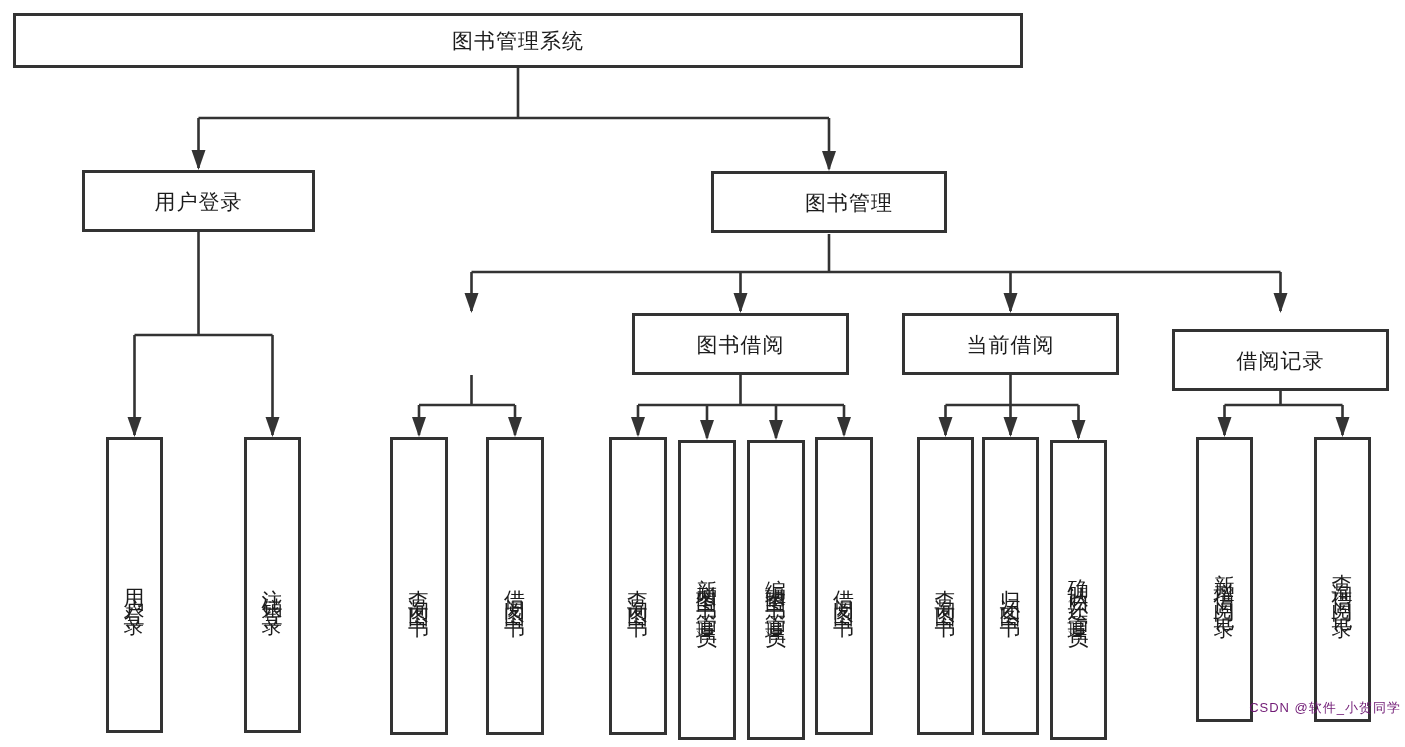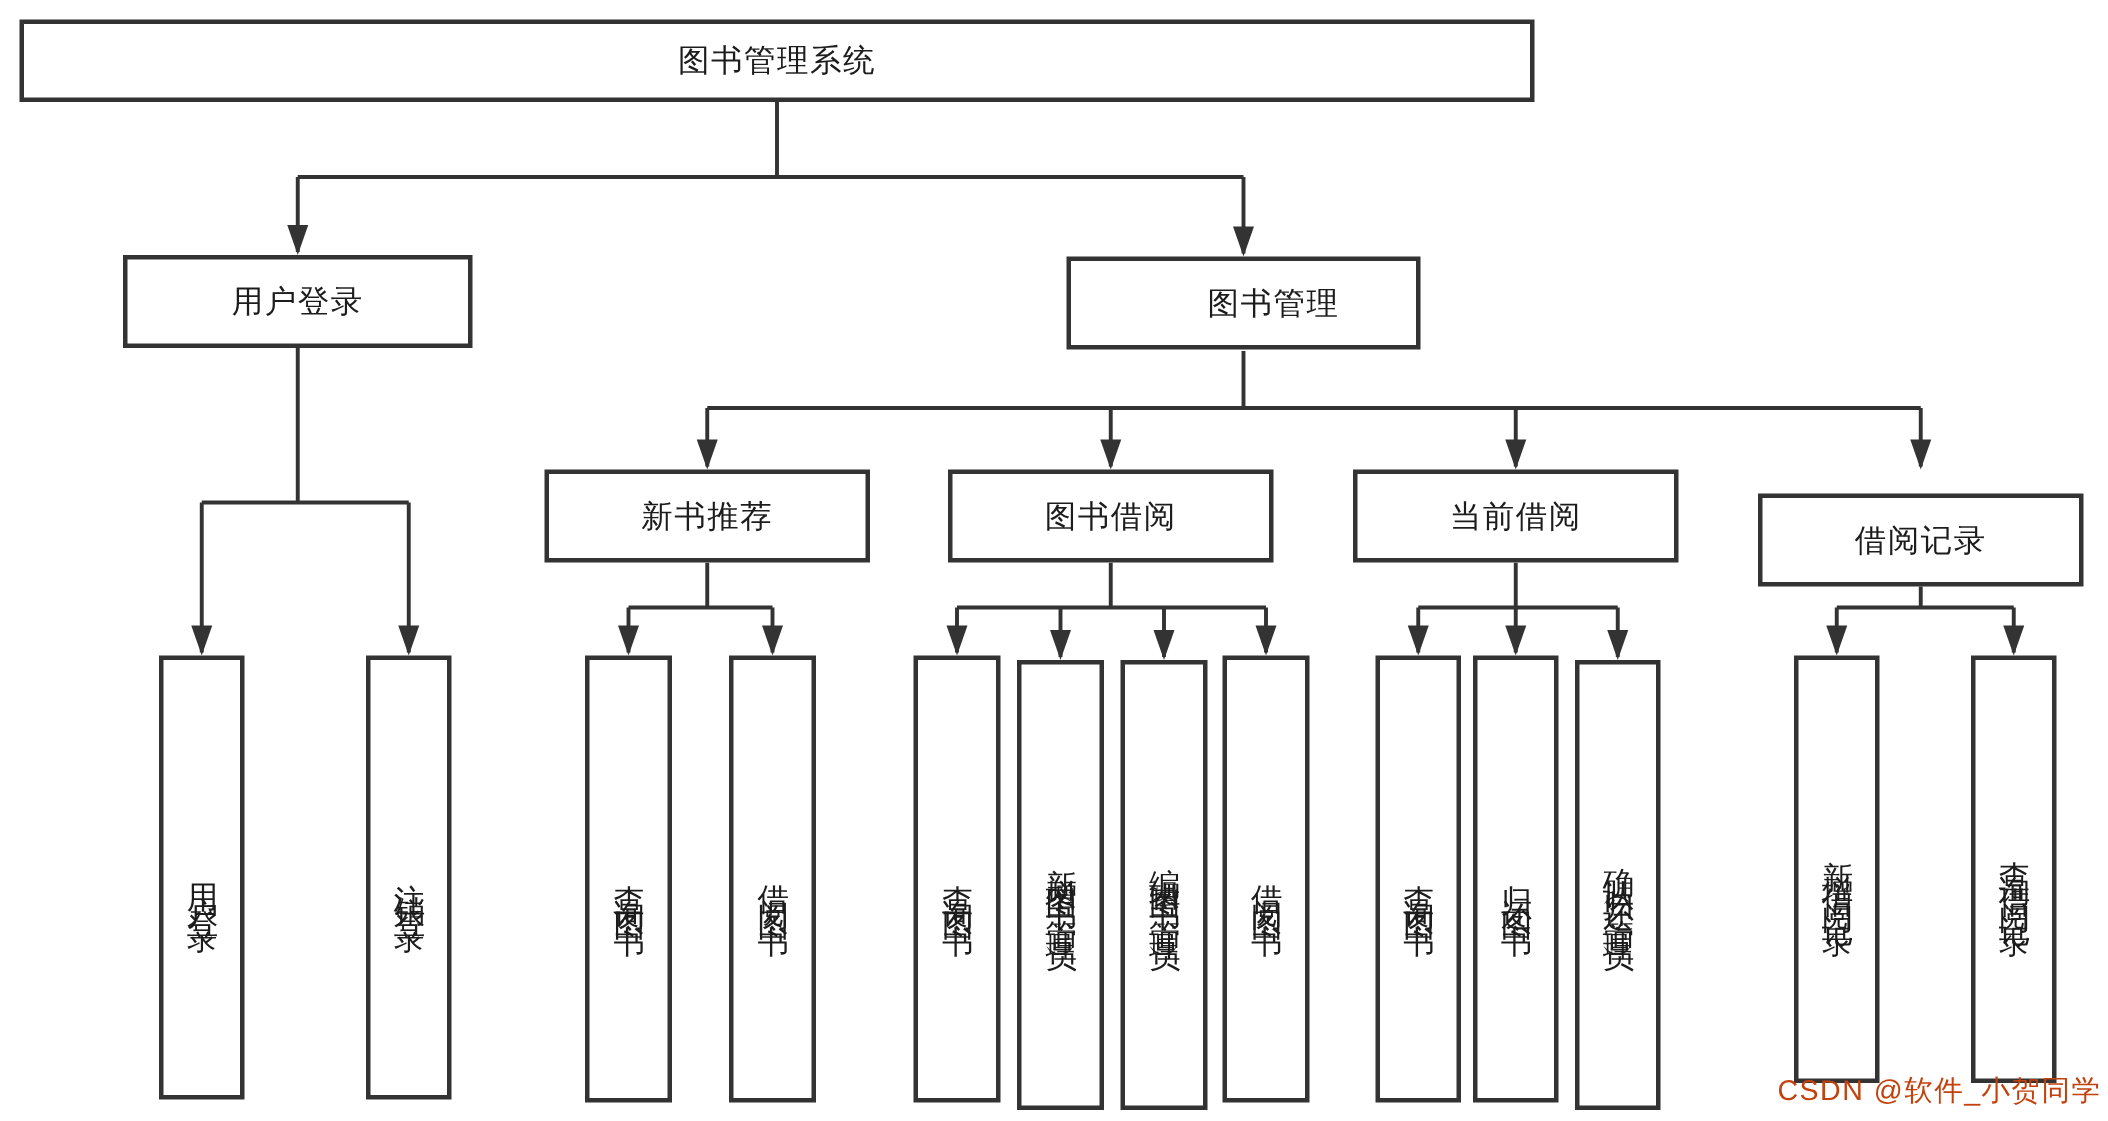--- a/index.html
+++ b/index.html
@@ -45,23 +45,23 @@
     line-height: 1;
     padding-top: 9px;
   }
   .v-node.long {
     letter-spacing: 7px;
     padding-top: 7px;
   }
   #watermark {
     position: absolute;
     right: 4px;
-    top: 714px;
-    font-size: 19px;
-    color: #c2410c;
+    top: 699px;
+    font-size: 13px;
+    color: #701a75;
     letter-spacing: 1px;
     white-space: nowrap;
   }
   .cline { stroke: #333333; stroke-width: 2.6; fill: none; }
   .ahead { fill: #333333; stroke: none; }
 </style>
 </head>
 <body>
 
 <div id="stage">
@@ -100,21 +100,20 @@
     <path class="cline" d="M1280.5 375 V405 M1224.5 405 H1342.5 M1224.5 405 V435 M1342.5 405 V435"></path>
     <polygon class="ahead" points="1224.5,437 1217.5,417 1231.5,417"></polygon>
     <polygon class="ahead" points="1342.5,437 1335.5,417 1349.5,417"></polygon>
   </svg>
 
   <div class="node h-node" style="left:13px; top:13px; width:1010px; height:55px;">图书管理系统</div>
 
   <div class="node h-node" style="left:82px; top:170px; width:233px; height:62px;">用户登录</div>
   <div class="node h-node" style="left:711px; top:171px; width:236px; height:62px;padding-left:40px;">图书管理</div>
 
-  <div class="node h-node" style="left:363px; top:313px; width:217px; height:62px;">新书推荐</div>
   <div class="node h-node" style="left:632px; top:313px; width:217px; height:62px;">图书借阅</div>
   <div class="node h-node" style="left:902px; top:313px; width:217px; height:62px;">当前借阅</div>
   <div class="node h-node" style="left:1172px; top:329px; width:217px; height:62px;">借阅记录</div>
 
   <div class="node v-node" style="left:106px; top:437px; width:57px; height:296px;">用户登录</div>
   <div class="node v-node" style="left:244px; top:437px; width:57px; height:296px;">注销登录</div>
 
   <div class="node v-node" style="left:390px; top:437px; width:58px; height:298px;">查询图书</div>
   <div class="node v-node" style="left:486px; top:437px; width:58px; height:298px;">借阅图书</div>
 

